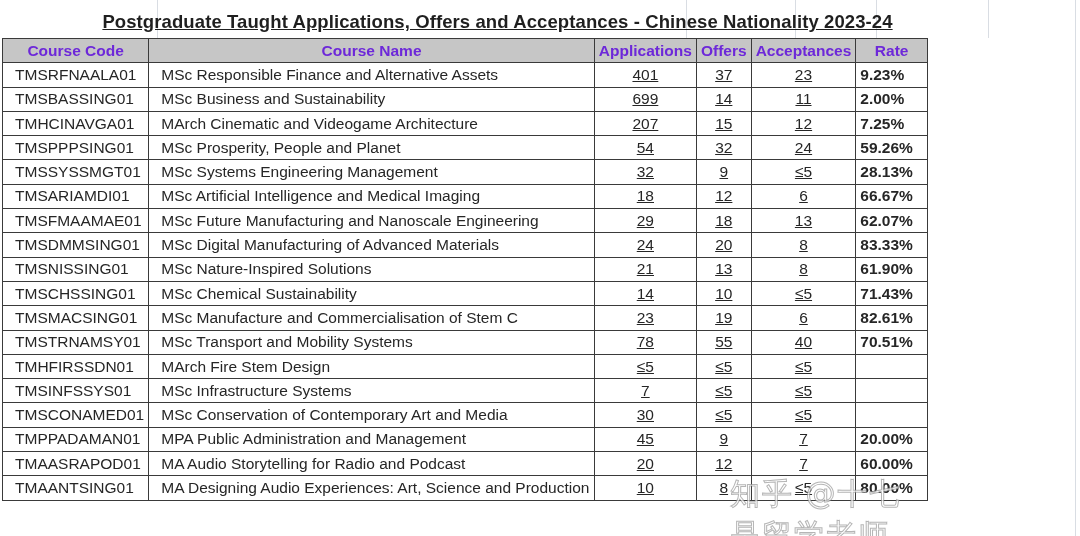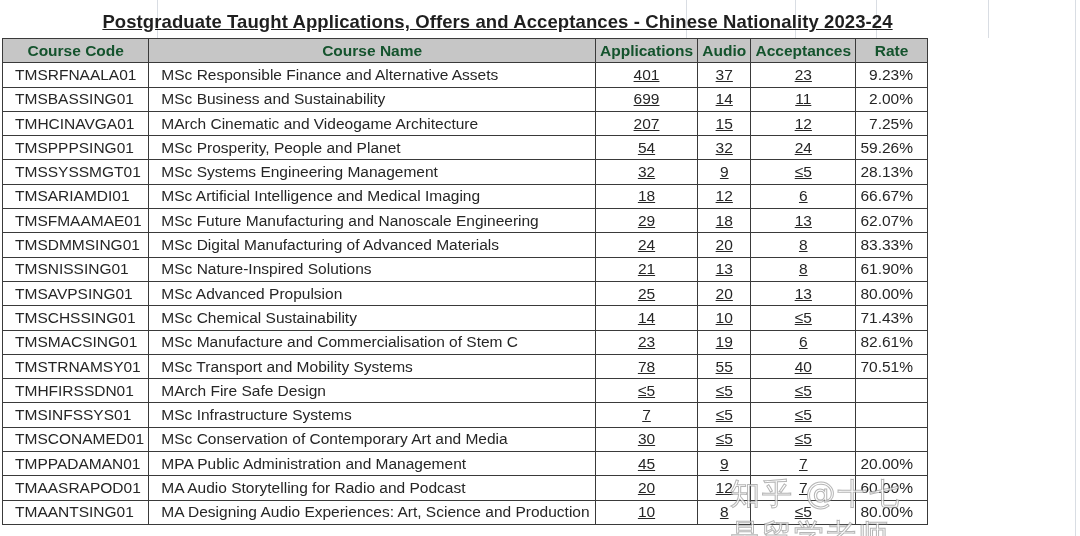--- a/index.html
+++ b/index.html
@@ -7,25 +7,25 @@
          font-family: "Liberation Sans", "DejaVu Sans", sans-serif; color: #262626; }
   .sheet { position: absolute; left: 0; top: 0; width: 928px; height: 536px; }
   .gridline-v { position: absolute; top: 0; width: 1px; height: 38px; background: #d9dde3; }
   .title-row { position: absolute; left: 0; top: 6px; width: 995px; height: 32px;
                text-align: center; }
   .title { display: inline-block; margin-left: 0; font-size: 18.5px; font-weight: bold;
            text-decoration: underline; color: #1f1f1f; letter-spacing: 0.1px; line-height: 32px; }
   table { position: absolute; left: 2px; top: 38px; border-collapse: collapse; table-layout: fixed; }
   td, th { border: 1.5px solid #3a3a3a; height: 23.3px; padding: 0 4px; font-size: 15.5px;
            white-space: nowrap; overflow: hidden; line-height: 22px; }
-  th { background: #c6c6c6; font-weight: bold; text-align: center; color: #14532d; margin-left: 32px; }
+  th { background: #c6c6c6; font-weight: bold; text-align: center; color: #6d28d9; margin-left: 32px; }
   td.code { text-align: left; padding-left: 12px; }
   td.name { text-align: left; padding-left: 12px; }
   td.num { text-align: center; text-decoration: underline; }
-  td.rate { text-align: right; padding-right: 14px; }
+  td.rate { text-align: left; padding-right: 14px; font-weight: bold; }
   col.c1 { width: 156px; } col.c2 { width: 527px; } col.c3 { width: 108px; }
   col.c4 { width: 80px; } col.c5 { width: 110px; } col.c6 { width: 85px; }
   .watermark { position: absolute; left: 730px; top: 474px; font-size: 30px; color: rgba(255,255,255,0.75);
                -webkit-text-stroke: 1px rgba(120,120,120,0.55); letter-spacing: 2px;
                font-family: "DejaVu Sans", sans-serif; pointer-events: none; }
   .right-grid { position: absolute; left: 1075px; top: 0; width: 1px; height: 536px; background: #d9dde3; }
 </style>
 </head>
 <body>
 
@@ -48,21 +48,21 @@
         <col class="c3">
         <col class="c4">
         <col class="c5">
         <col class="c6">
     </colgroup>
     <thead>
       <tr>
         <th>Course Code</th>
         <th>Course Name</th>
         <th>Applications</th>
-        <th>Audio</th>
+        <th>Offers</th>
         <th>Acceptances</th>
         <th>Rate</th>
       </tr>
     </thead>
     <tbody id="tbody">
         <tr>
           <td class="code">TMSRFNAALA01</td>
           <td class="name">MSc Responsible Finance and Alternative Assets</td>
           <td class="num">401</td>
           <td class="num">37</td>
@@ -127,28 +127,20 @@
         </tr>
         <tr>
           <td class="code">TMSNISSING01</td>
           <td class="name">MSc Nature-Inspired Solutions</td>
           <td class="num">21</td>
           <td class="num">13</td>
           <td class="num">8</td>
           <td class="rate">61.90%</td>
         </tr>
         <tr>
-          <td class="code">TMSAVPSING01</td>
-          <td class="name">MSc Advanced Propulsion</td>
-          <td class="num">25</td>
-          <td class="num">20</td>
-          <td class="num">13</td>
-          <td class="rate">80.00%</td>
-        </tr>
-        <tr>
           <td class="code">TMSCHSSING01</td>
           <td class="name">MSc Chemical Sustainability</td>
           <td class="num">14</td>
           <td class="num">10</td>
           <td class="num">≤5</td>
           <td class="rate">71.43%</td>
         </tr>
         <tr>
           <td class="code">TMSMACSING01</td>
           <td class="name">MSc Manufacture and Commercialisation of Stem C</td>
@@ -160,21 +152,21 @@
         <tr>
           <td class="code">TMSTRNAMSY01</td>
           <td class="name">MSc Transport and Mobility Systems</td>
           <td class="num">78</td>
           <td class="num">55</td>
           <td class="num">40</td>
           <td class="rate">70.51%</td>
         </tr>
         <tr>
           <td class="code">TMHFIRSSDN01</td>
-          <td class="name">MArch Fire Safe Design</td>
+          <td class="name">MArch Fire Stem Design</td>
           <td class="num">≤5</td>
           <td class="num">≤5</td>
           <td class="num">≤5</td>
           <td class="rate"></td>
         </tr>
         <tr>
           <td class="code">TMSINFSSYS01</td>
           <td class="name">MSc Infrastructure Systems</td>
           <td class="num">7</td>
           <td class="num">≤5</td>

